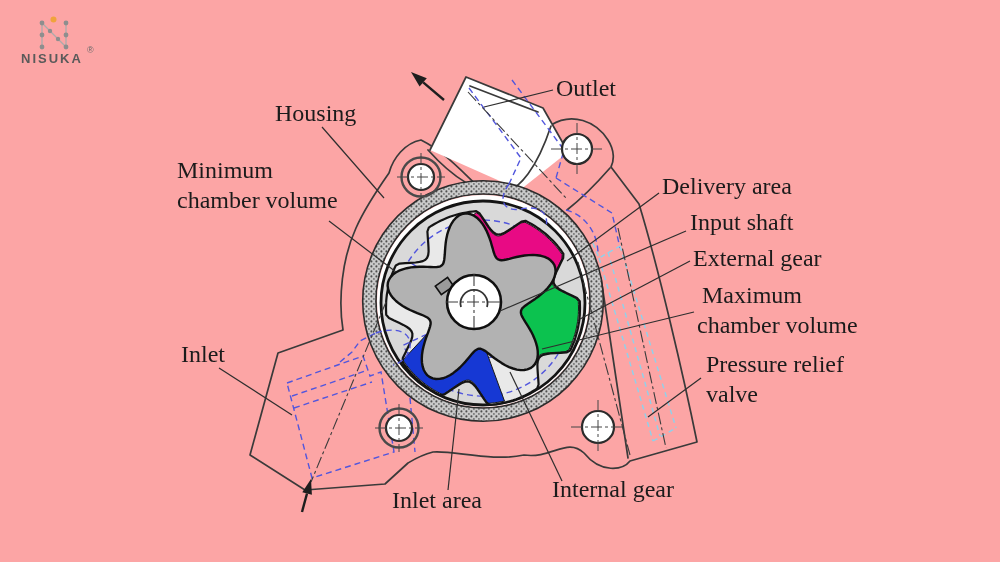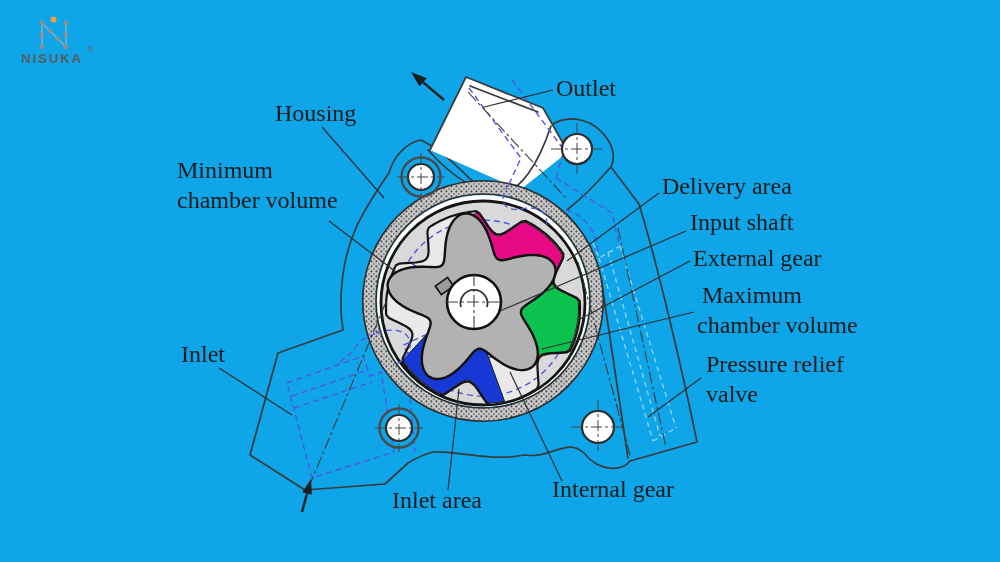--- a/index.html
+++ b/index.html
@@ -1,16 +1,16 @@
 <!DOCTYPE html>
 <html><head>
 <meta charset="utf-8">
 <style>
   html,body{margin:0;padding:0;background:#ffffff;width:1000px;height:562px;overflow:hidden;}
-  .stage{position:relative;width:1000px;height:562px;background:#0ea5e9;}
+  .stage{position:relative;width:1000px;height:562px;background:#fca5a5;}
   svg{display:block;}
   .label{font-family:"Liberation Serif",serif;font-size:24px;fill:#1b1b1b;}
   .brand-text{font-family:"Liberation Sans",sans-serif;font-size:13px;font-weight:bold;fill:#5a5a5a;letter-spacing:2px;}
   .reg-mark{font-family:"Liberation Sans",sans-serif;font-size:9px;fill:#6a6a6a;}
   .solid{stroke:#3a3a3a;stroke-width:1.7;fill:none;stroke-linejoin:round;stroke-linecap:round;}
   .leader{stroke:#2e2e2e;stroke-width:1.2;fill:none;}
   .dashdot{stroke:#3c3c3c;stroke-width:1.1;fill:none;stroke-dasharray:12 3 3 3;}
   .hl{stroke-width:1.4;fill:none;stroke-dasharray:6 4;}
   .vl{stroke-width:1.4;fill:none;stroke-dasharray:5 4;}
   .bolt{fill:#fff;stroke:#2b2b2b;stroke-width:2.2;}

